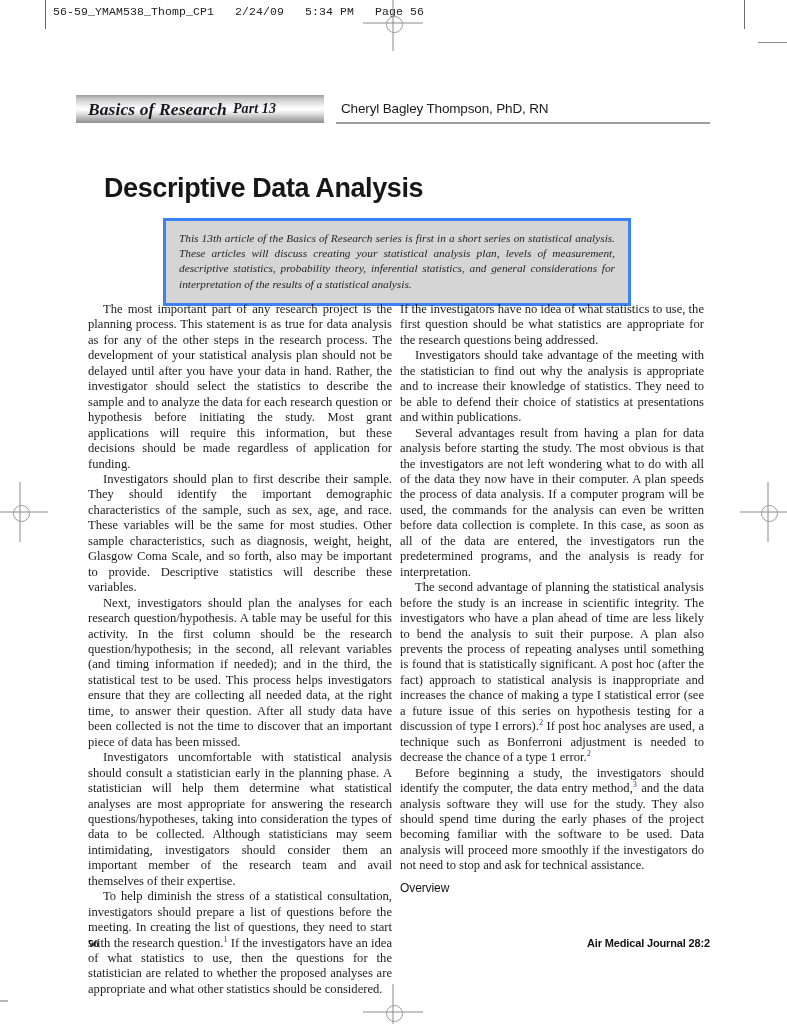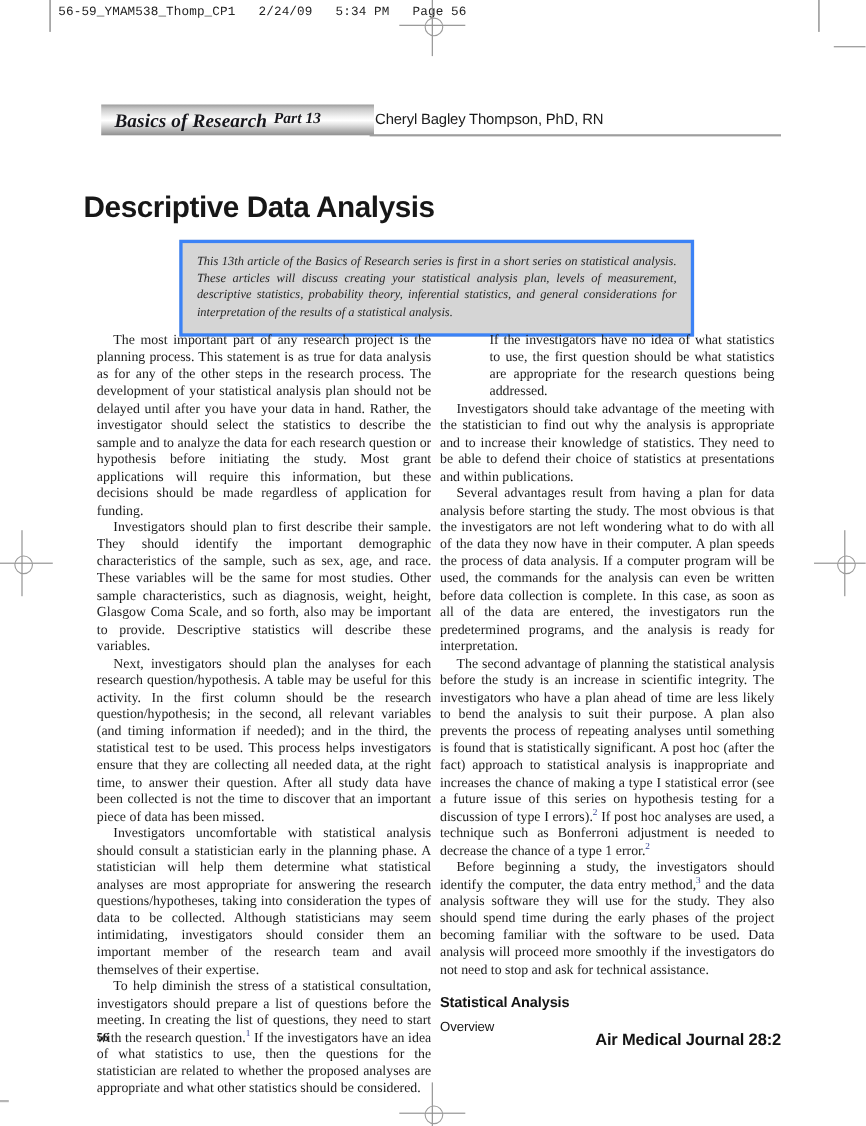--- a/index.html
+++ b/index.html
@@ -107,21 +107,21 @@
     position: absolute;
     left: 0;
     top: 0;
     width: 787px;
     height: 1024px;
   }
 
   
   #series-banner {
     position: absolute;
-    left: 92px;
+    left: 76px;
     top: 95px;
     width: 248px;
     height: 28px;
     background: linear-gradient(180deg,
         #9c9c9c 0%,
         #c9c9c9 14%,
         #f3f3f3 40%,
         #ffffff 52%,
         #e2e2e2 66%,
         #b4b4b4 84%,
@@ -168,21 +168,21 @@
     left: 336px;
     top: 122px;
     width: 374px;
     height: 2px;
     background: #9e9e9e;
   }
 
   
   #article-title {
     position: absolute;
-    left: 76px;
+    left: 104px;
     top: 155px;
     font-family: "Liberation Sans", sans-serif;
     font-weight: bold;
     font-size: 27px;
     color: #171717;
     letter-spacing: -0.4px;
     white-space: nowrap;
   }
 
   
@@ -222,21 +222,21 @@
     color: #1c1c1c;
     text-align: justify;
     text-justify: inter-word;
   }
   .col-inner p {
     margin: 0;
     text-indent: 15px;
     hyphens: auto;
     -webkit-hyphens: auto;
   }
-  .col-inner p.no-indent { text-indent: 0; margin-left: 45px; }
+  .col-inner p.no-indent { text-indent: 0; }
 
   h2.section-head {
     font-family: "Liberation Sans", sans-serif;
     font-weight: bold;
     font-size: 13.2px;
     color: #141414;
     margin: 0 0 1px 0;
     letter-spacing: -0.1px;
   }
   h2.section-head.spaced { margin-top: 14px; }
@@ -264,21 +264,21 @@
     font-weight: bold;
     font-size: 11px;
     color: #141414;
   }
   #journal-line {
     position: absolute;
     right: 77px;
     top: 937px;
     font-family: "Liberation Sans", sans-serif;
     font-weight: bold;
-    font-size: 15px;
+    font-size: 11px;
     color: #141414;
     letter-spacing: -0.15px;
     white-space: nowrap;
   }
 </style>
 </head>
 <body>
 
 <div id="page">
 
@@ -335,21 +335,20 @@
     </div>
   </div>
 
   <div class="column" id="col-right">
     <div class="col-inner">
       <p class="no-indent">If the investigators have no idea of what statistics to use, the first question should be what statistics are appropriate for the research questions being addressed.</p>
       <p>Investigators should take advantage of the meeting with the statistician to find out why the analysis is appropriate and to increase their knowledge of statistics. They need to be able to defend their choice of statistics at presentations and within publications.</p>
       <p>Several advantages result from having a plan for data analysis before starting the study. The most obvious is that the investigators are not left wondering what to do with all of the data they now have in their computer. A plan speeds the process of data analysis. If a computer program will be used, the commands for the analysis can even be written before data collection is complete. In this case, as soon as all of the data are entered, the investigators run the predetermined programs, and the analysis is ready for interpretation.</p>
       <p><span>The second advantage of planning the statistical analysis before the study is an increase in scientific integrity. The investigators who have a plan ahead of time are less likely to bend the analysis to suit their purpose. A plan also prevents the process of repeating analyses until something is found that is statistically significant. A post hoc (after the fact) approach to statistical analysis is inappropriate and increases the chance of making a type I statistical error (see a future issue of this series on hypothesis testing for a discussion of type I errors).</span><sup class="ref">2</sup><span> If post hoc analyses are used, a technique such as Bonferroni adjustment is needed to decrease the chance of a type 1 error.</span><sup class="ref">2</sup></p>
       <p><span>Before beginning a study, the investigators should identify the computer, the data entry method,</span><sup class="ref">3</sup><span> and the data analysis software they will use for the study. They also should spend time during the early phases of the project becoming familiar with the software to be used. Data analysis will proceed more smoothly if the investigators do not need to stop and ask for technical assistance.</span></p>
-      <h2 class="section-head spaced">Statistical Analysis</h2>
       <h3 class="sub-head">Overview</h3>
     </div>
   </div>
 
   <div id="folio">56</div>
   <div id="journal-line">Air Medical Journal 28:2</div>
 
 </div>
 
 </body></html>

